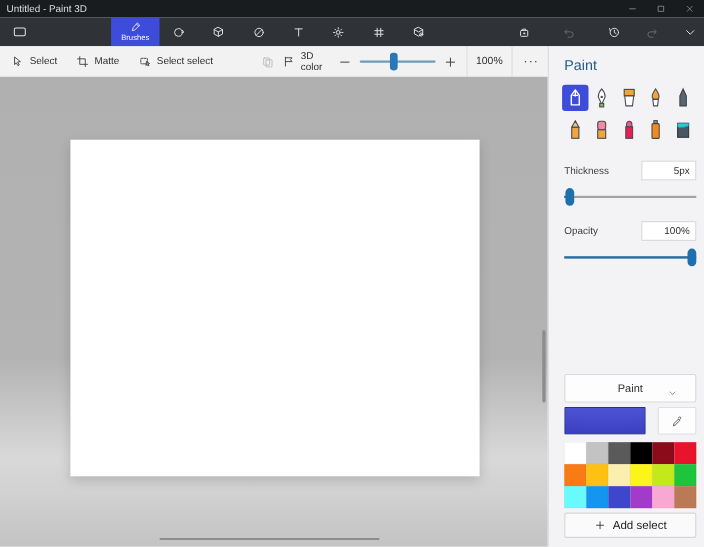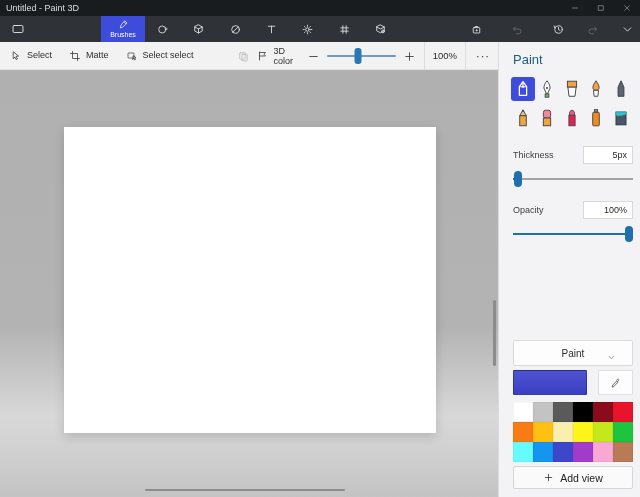--- a/index.html
+++ b/index.html
@@ -386,17 +386,17 @@
         <div class="swatch" style="background:#F9A8D4"></div>
         <div class="swatch" style="background:#B97A55"></div>
       </div>
 
     <button class="addcolor">
       <span id="plusIc" style="display:flex">
           <svg class="ic" viewBox="0 0 24 24" style="width:11px;height:11px">
             <path d="M12 5v14M5 12h14"></path>
           </svg>
         </span>
-      <span>Add view</span>
+      <span>Add select</span>
     </button>
   </div>
 
 </div>
 
 </body></html>

